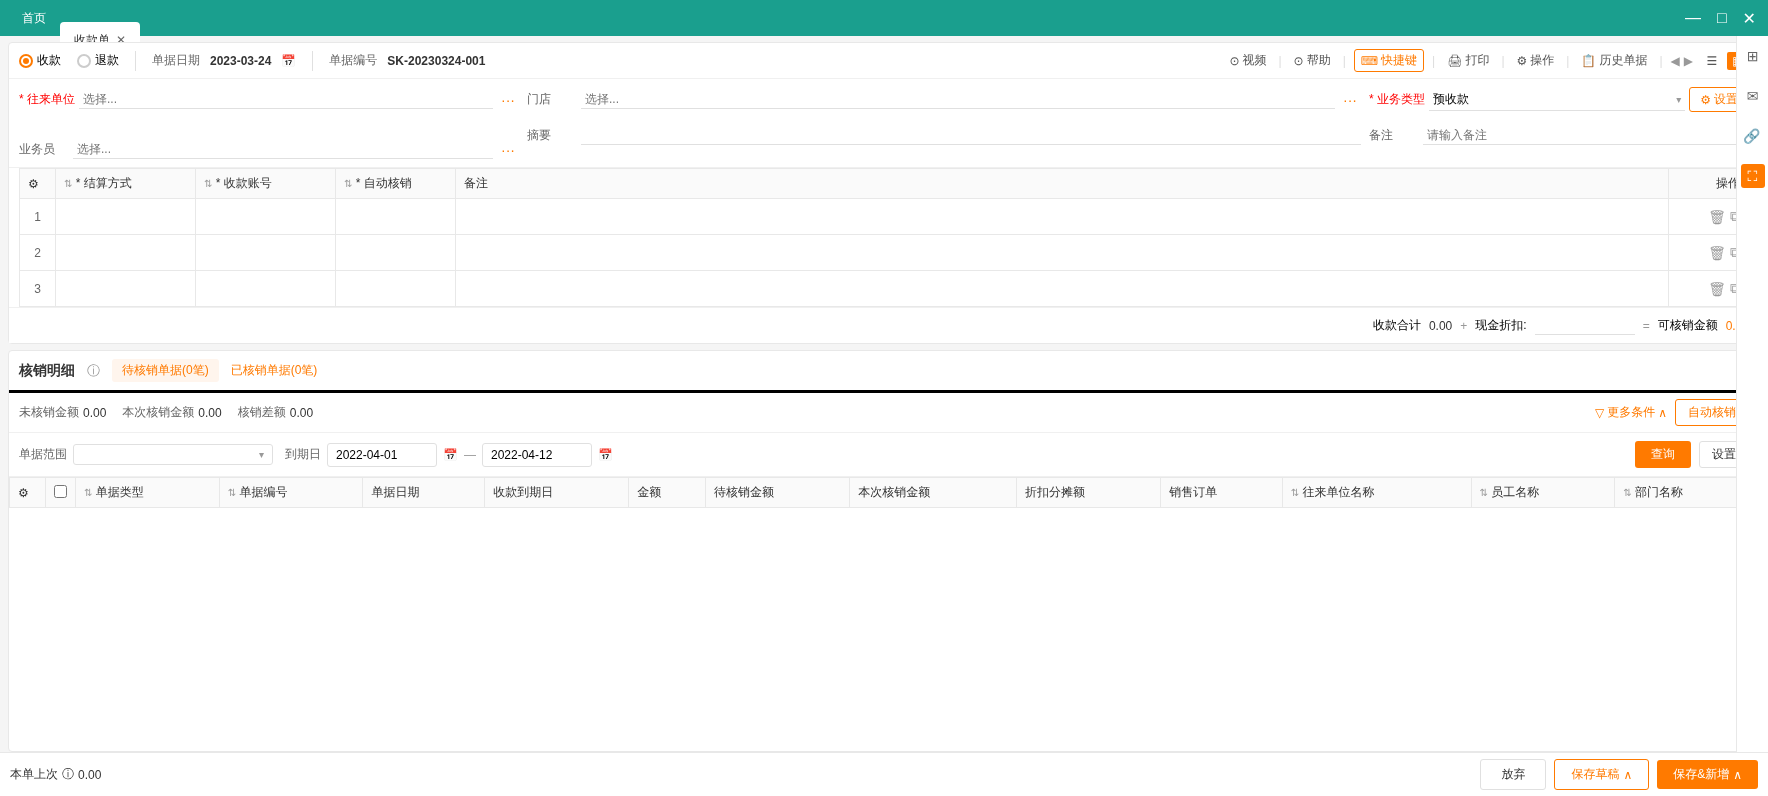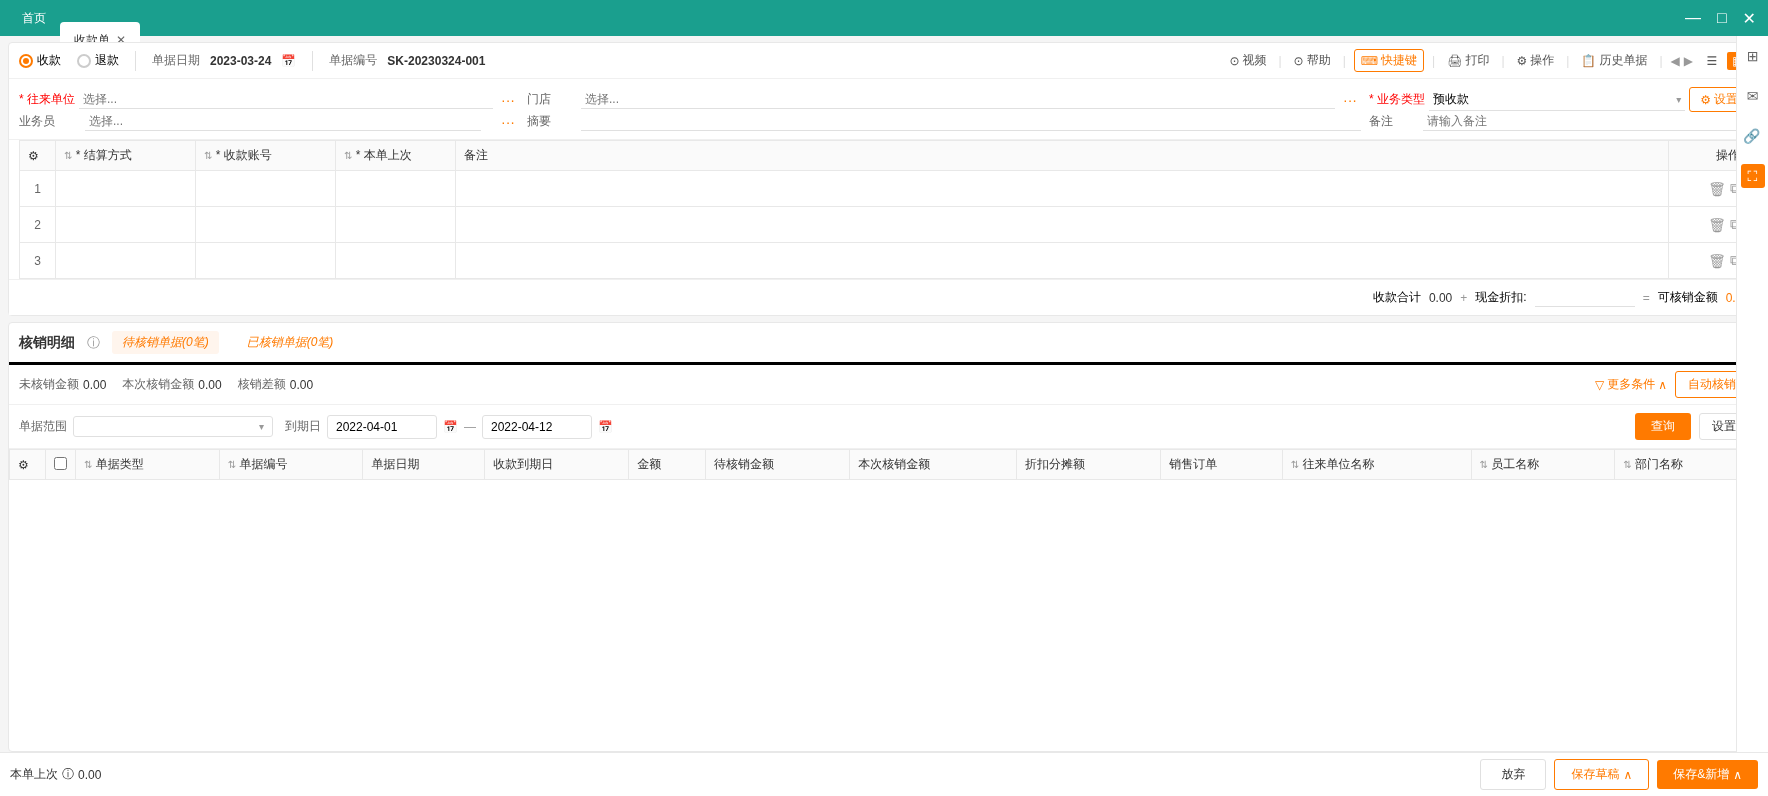--- a/index.html
+++ b/index.html
@@ -274,22 +274,21 @@
       gap: 12px;
     }
     .section-title {
       font-size: 14px;
       font-weight: 600;
       color: #333;
     }
     .section-tabs {
       display: flex;
       align-items: center;
-      gap: 18px;
-      font-style: italic;
+      gap: 2px;
     }
     .sec-tab {
       padding: 3px 10px;
       cursor: pointer;
       border-radius: 3px;
       color: #ff7a00;
       font-size: 12px;
     }
     .sec-tab.active {
       background: #fff5ed;
@@ -607,21 +606,21 @@
           </div>
           <button class="settings-btn">
             <span>⚙</span>
             <span>设置</span>
           </button>
         </div>
       </div>
 
       <div class="field-row">
 
-        <div style="display:flex;align-items:center;gap:16px;width:500px;">
+        <div style="display:flex;align-items:center;gap:4px;width:500px;margin-top:28px;">
           <span class="field-label">业务员</span>
           <input type="text" class="field-input" style="color: rgb(153, 153, 153); width: 280px; border-top: none; border-right: none; border-left: none; border-image: initial; border-bottom: 1px solid rgb(224, 224, 224); outline: none; padding: 2px 4px;" placeholder="选择...">
           <span class="dots-btn">···</span>
         </div>
 
         <div style="display:flex;align-items:center;gap:4px;flex:1;">
           <span class="field-label">摘要</span>
           <input type="text" class="field-input" style="flex: 1 1 0%; border-top: none; border-right: none; border-left: none; border-image: initial; border-bottom: 1px solid rgb(224, 224, 224); outline: none; padding: 2px 4px;">
         </div>
 
@@ -642,21 +641,21 @@
             <th style="width:140px;">
               <span style="color:#999;font-size:10px;">⇅</span>
               <span>* 结算方式</span>
             </th>
             <th style="width:140px;">
               <span style="color:#999;font-size:10px;">⇅</span>
               <span>* 收款账号</span>
             </th>
             <th style="width:120px;">
               <span style="color:#999;font-size:10px;">⇅</span>
-              <span>* 本单上次</span>
+              <span>* 自动核销</span>
             </th>
             <th>
               <span>备注</span>
             </th>
             <th style="width:80px;text-align:right;">
               <span>操作</span>
             </th>
           </tr>
         </thead>
         <tbody>

